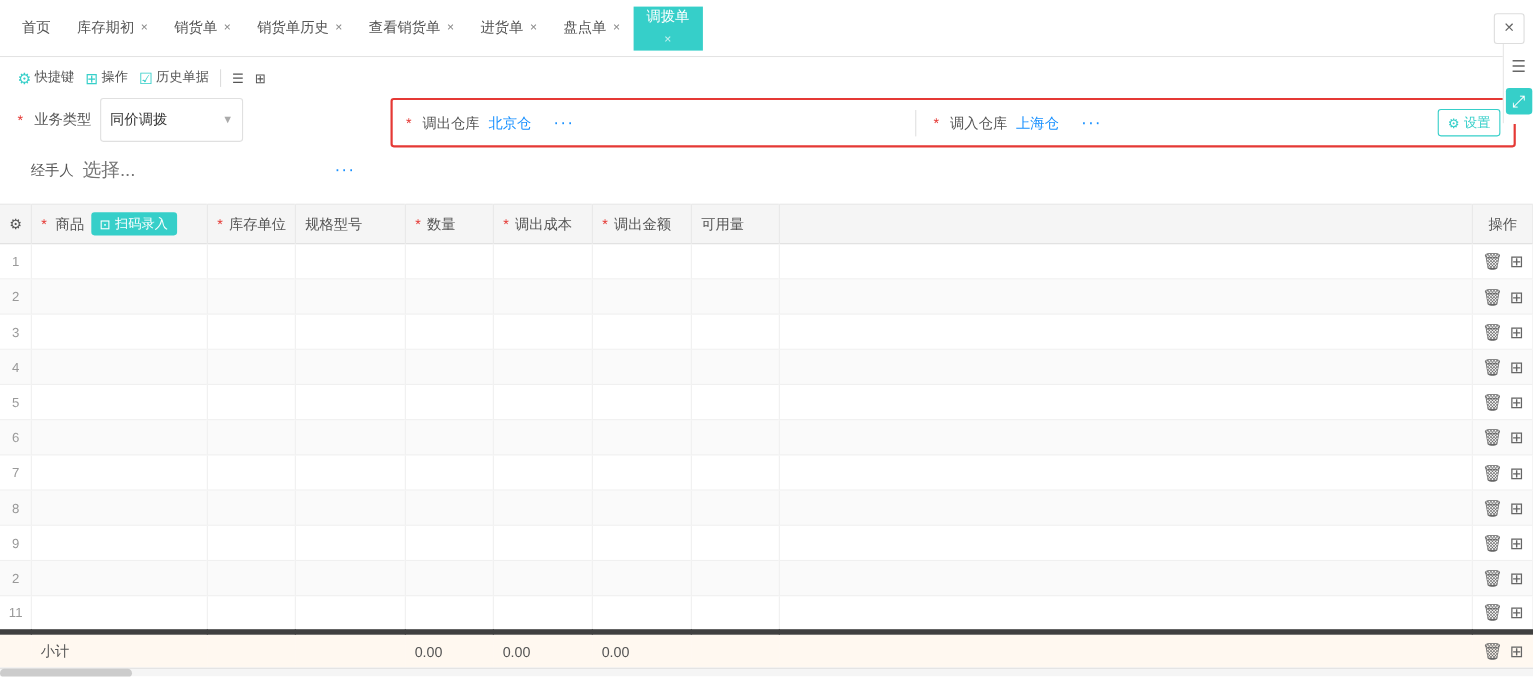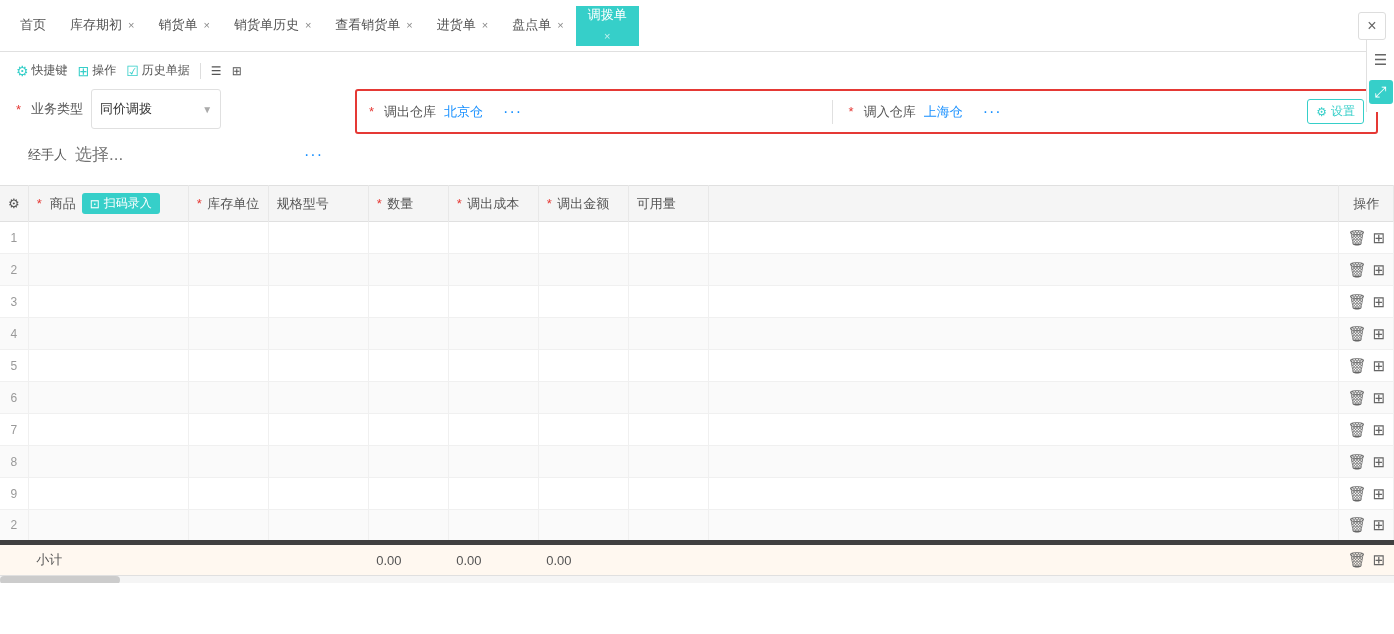--- a/index.html
+++ b/index.html
@@ -656,20 +656,37 @@
       <td></td>
       <td></td>
       <td></td>
       <td>
         <div class="action-icons">
           <span class="action-icon">🗑</span>
           <span class="action-icon">⊞</span>
         </div>
       </td>
     </tr>
+        <tr>
+      <td class="row-num">11</td>
+      <td></td>
+      <td></td>
+      <td></td>
+      <td></td>
+      <td></td>
+      <td></td>
+      <td></td>
+      <td></td>
+      <td>
+        <div class="action-icons">
+          <span class="action-icon">🗑</span>
+          <span class="action-icon">⊞</span>
+        </div>
+      </td>
+    </tr>
       </tbody>
     <tfoot>
       <tr>
         <td></td>
         <td>小计</td>
         <td></td>
         <td></td>
         <td>0.00</td>
         <td>0.00</td>
         <td>0.00</td>

